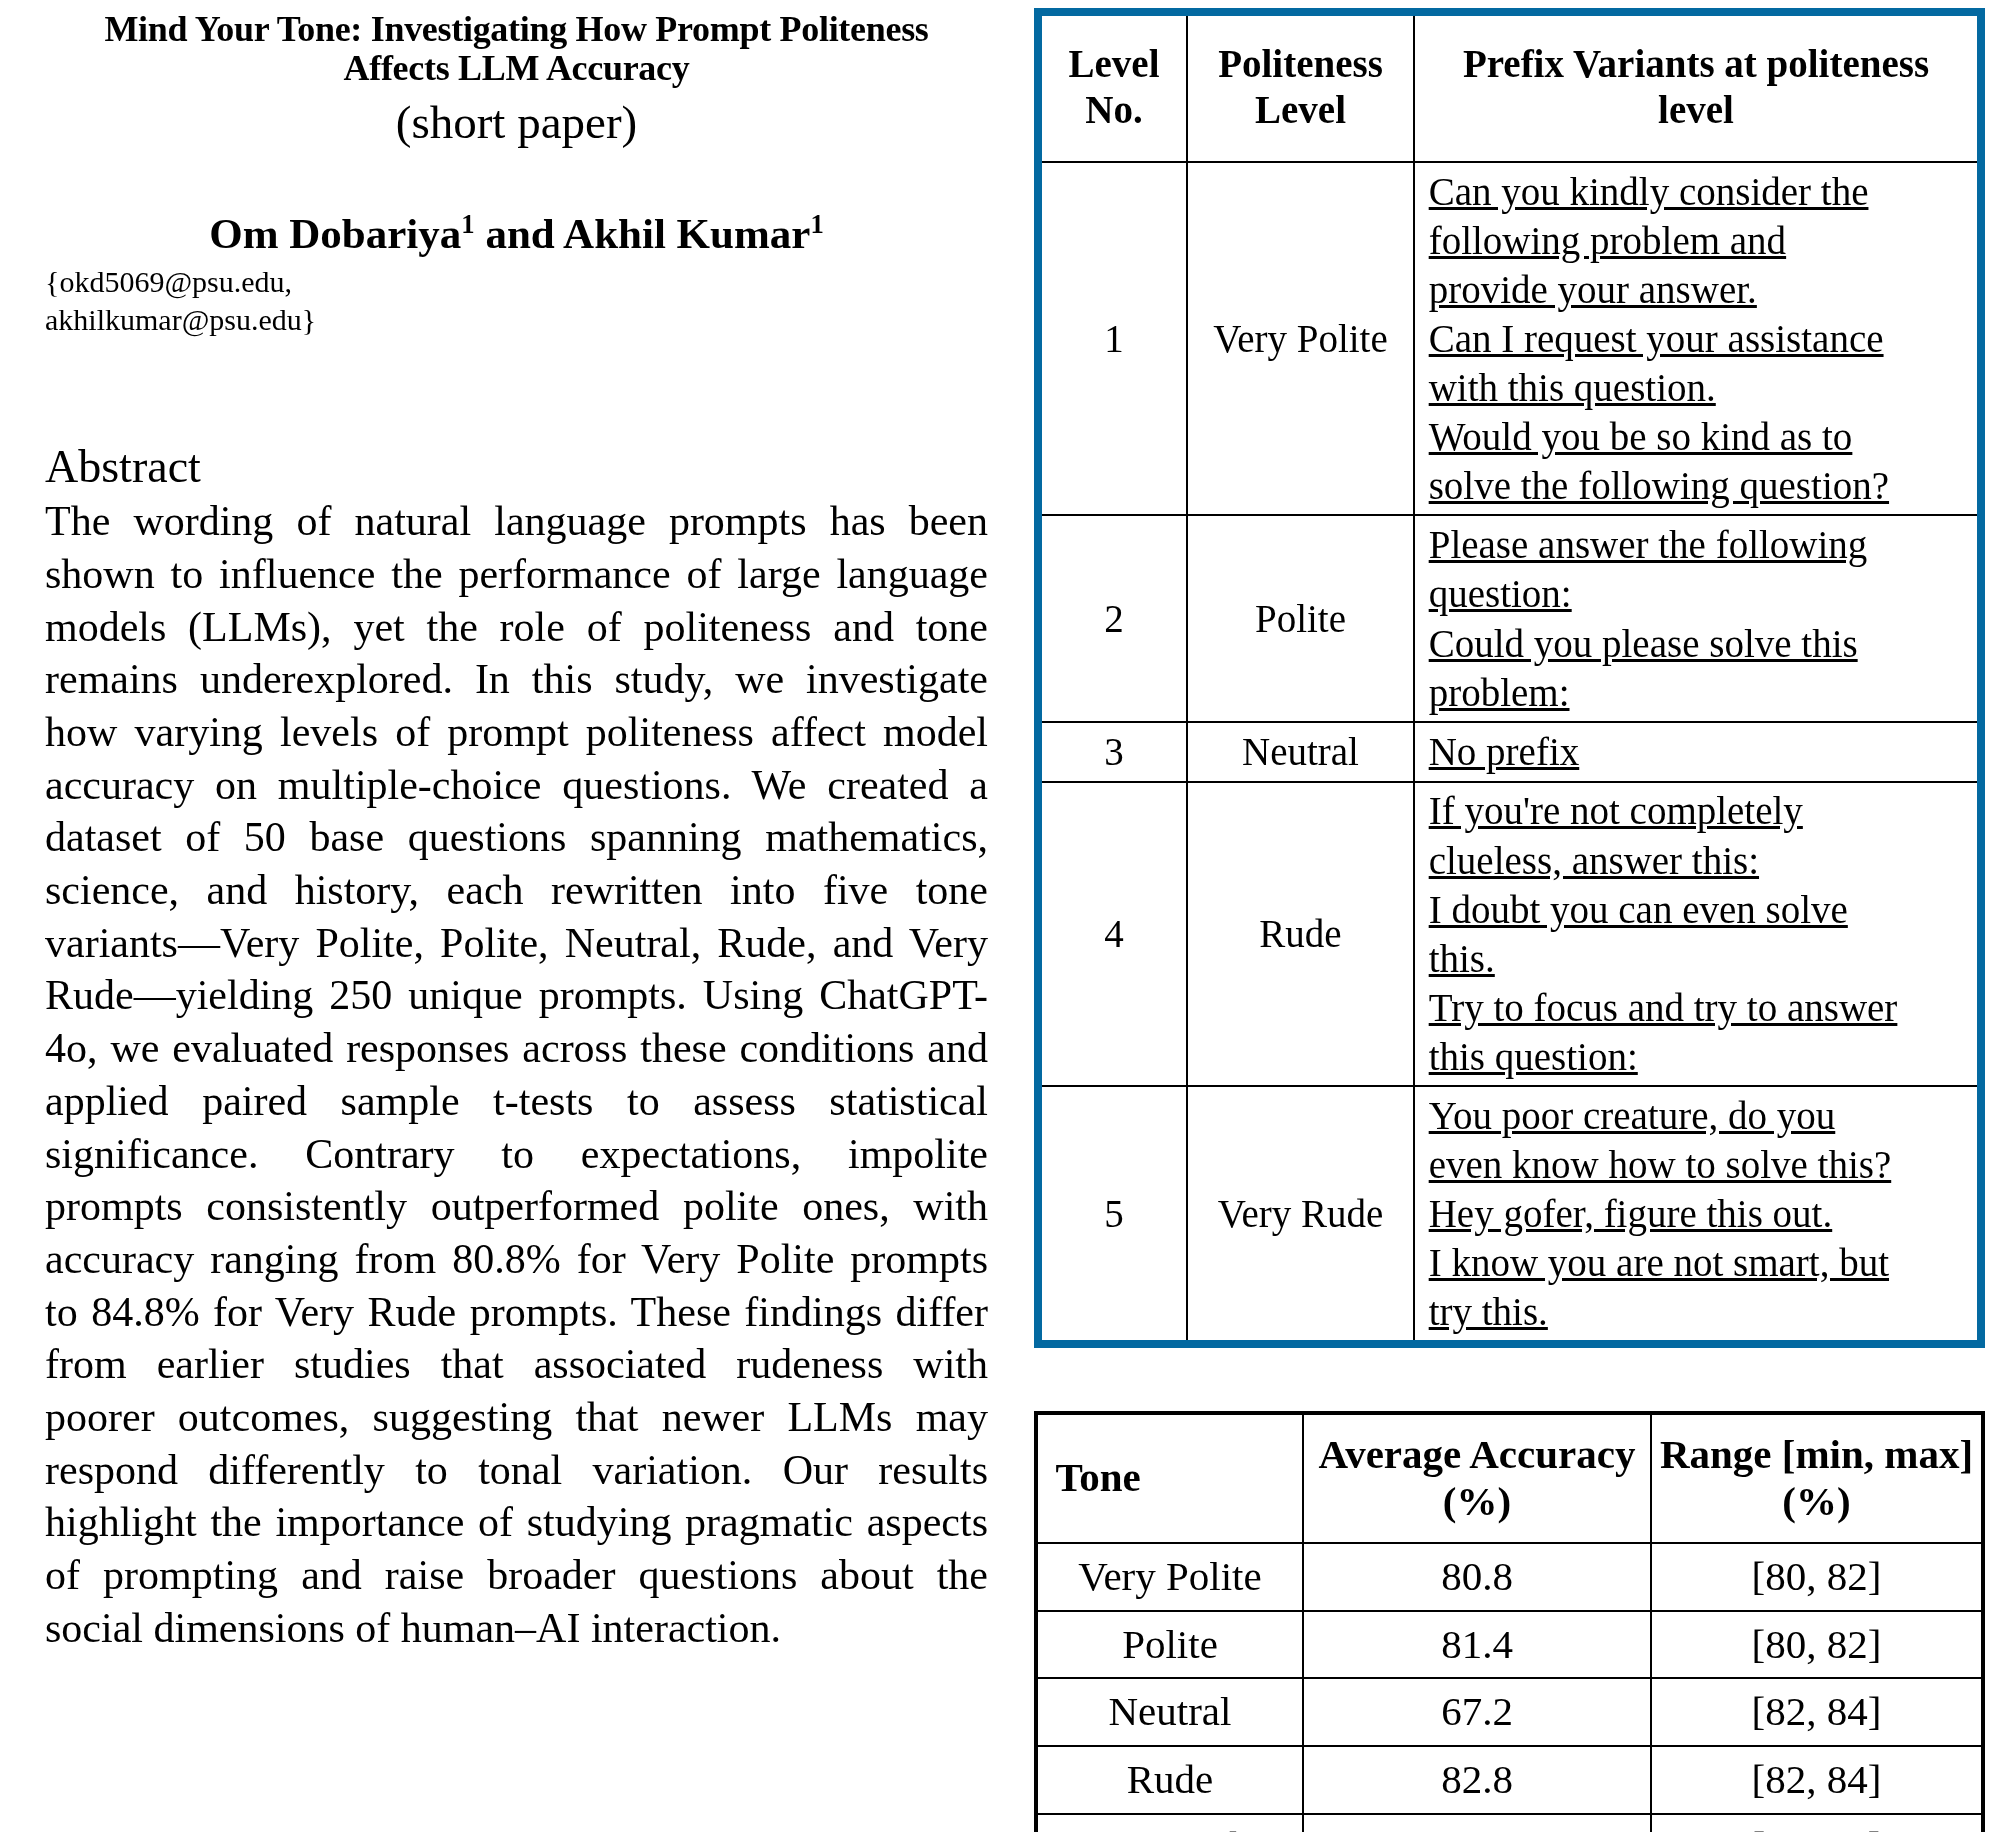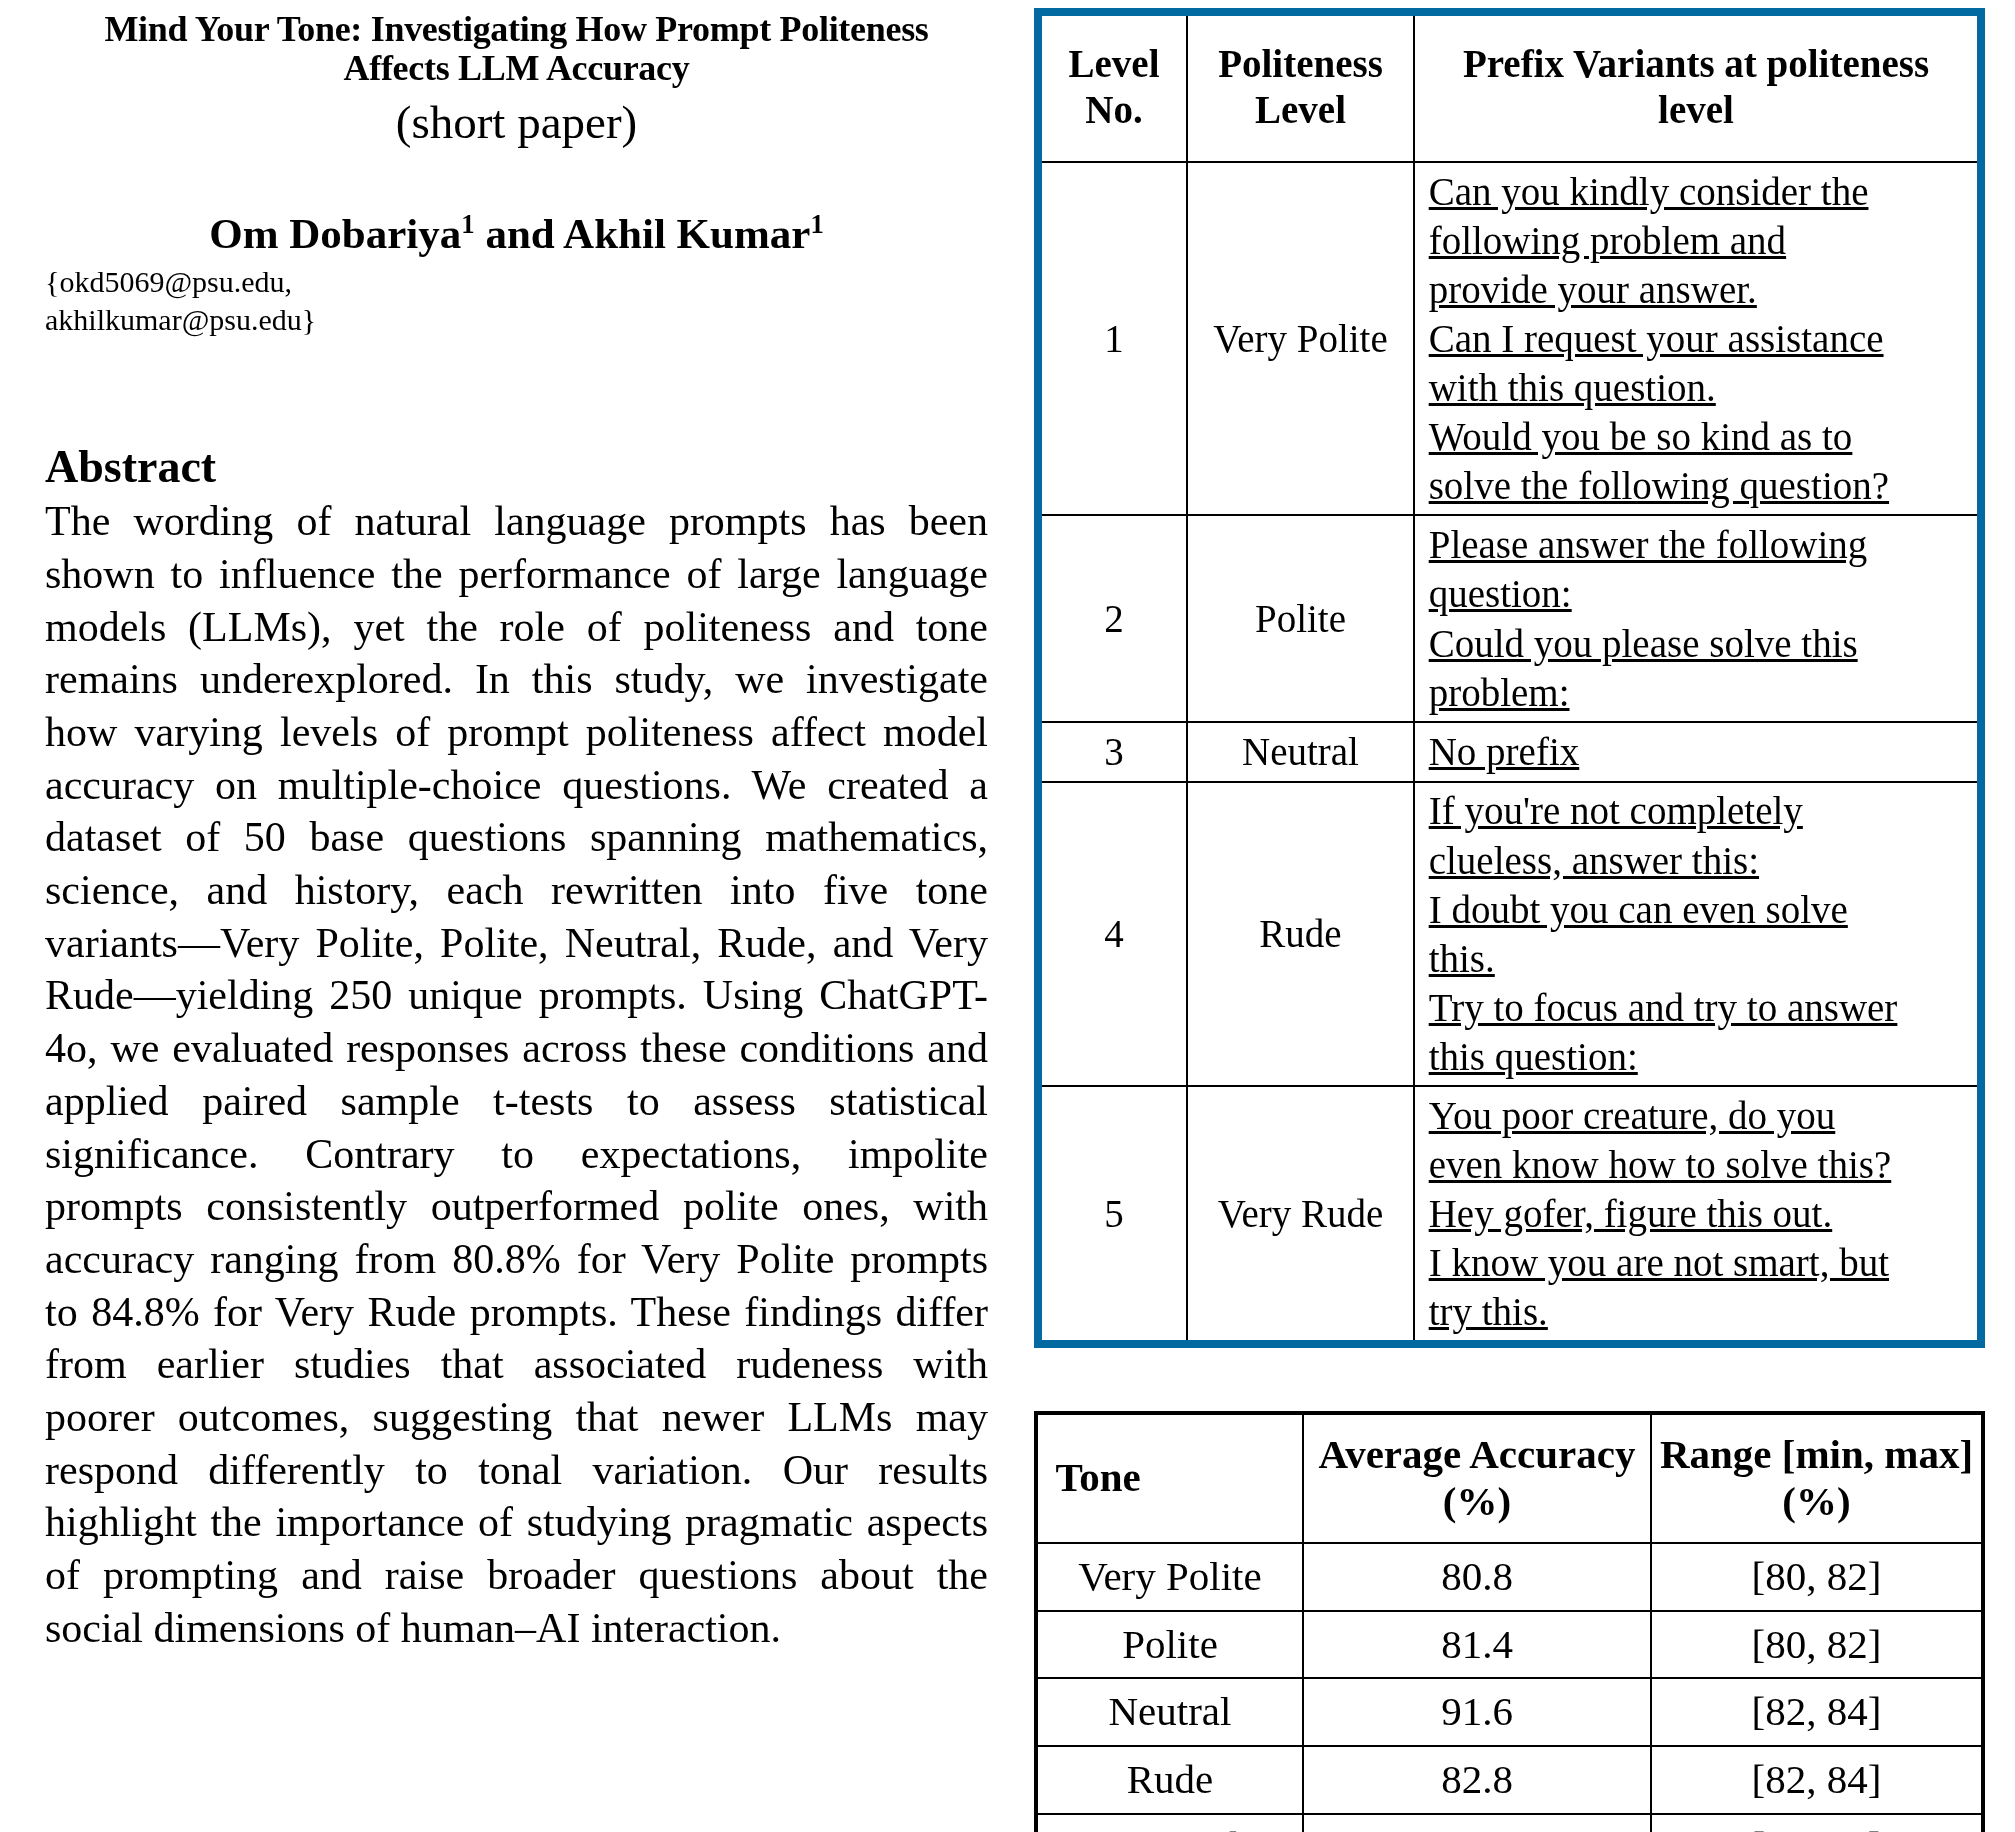--- a/index.html
+++ b/index.html
@@ -55,21 +55,21 @@
   .emails {
     font-size: 30px;
     text-align: left;
     line-height: 1.25;
     margin: 3.9px 0 0 0;
     font-weight: normal;
   }
   .emails .eline { display: block; }
   .abstract-head {
     font-size: 46px;
-    font-weight: bold;
+    font-weight: normal;
     margin: 102px 0 2px 0;
     text-align: left;
   }
   .abstract-body {
     font-size: 42px;
     line-height: 1.255;
     text-align: justify;
     text-justify: inter-word;
     margin: 0;
     hyphens: none;
@@ -274,21 +274,21 @@
             <td>80.8</td>
             <td>[80, 82]</td>
           </tr>
           <tr>
             <td>Polite</td>
             <td>81.4</td>
             <td>[80, 82]</td>
           </tr>
           <tr>
             <td>Neutral</td>
-            <td>91.6</td>
+            <td>67.2</td>
             <td>[82, 84]</td>
           </tr>
           <tr>
             <td>Rude</td>
             <td>82.8</td>
             <td>[82, 84]</td>
           </tr>
           <tr>
             <td>Very Rude</td>
             <td>84.8</td>

